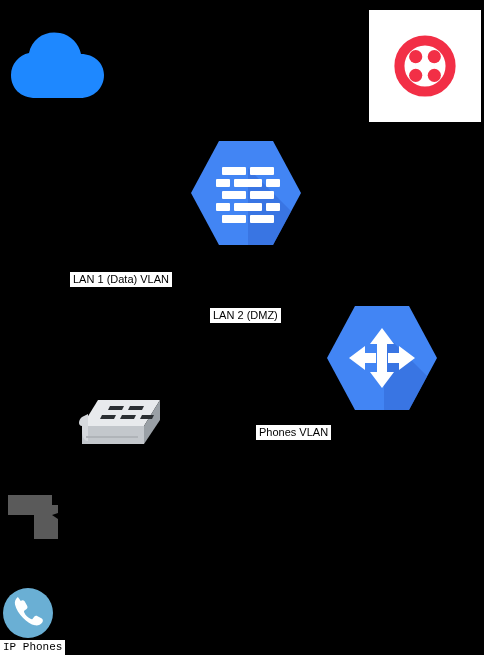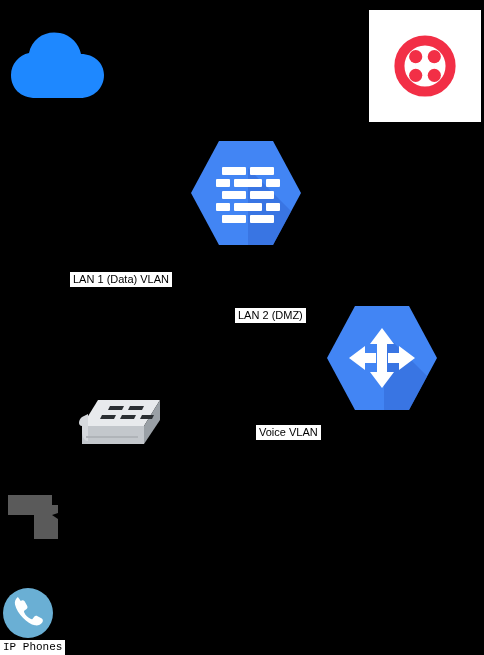--- a/index.html
+++ b/index.html
@@ -79,21 +79,21 @@
     position: absolute;
     background: #ffffff;
     color: #000000;
     font-family: "Liberation Sans", sans-serif;
     font-size: 11px;
     line-height: 13px;
     padding: 1px 3px;
     white-space: nowrap;
   }
   .label-lan1  { left: 70px;  top: 272px; }
-  .label-lan2  { left: 210px; top: 308px; margin-left: 25px; }
+  .label-lan2  { left: 210px; top: 308px; }
   .label-voice { left: 256px; top: 425px; }
   .label-phones{ left: 0px;   top: 640px; font-family: Liberation Mono, monospace; }
 
   
   .link {
     position: absolute;
     background: #000000;
     pointer-events: none;
   }
 </style>
@@ -239,17 +239,17 @@
                c -1.8 2.4 -4.6 3.6 -7.6 3.0
                C 25.4 37.3 14.7 26.6 12.5 17.1
                c -0.6 -3.0 0.6 -5.8 3.0 -7.6 Z" fill="#ffffff" transform="translate(1,1) scale(0.96)"></path>
     </svg>
   </div>
 
   <div class="edge-label label-lan1">LAN 1 (Data) VLAN</div>
 
   <div class="edge-label label-lan2">LAN 2 (DMZ)</div>
 
-  <div class="edge-label label-voice">Voice VLAN</div>
+  <div class="edge-label label-voice">Phones VLAN</div>
 
   <div class="edge-label label-phones">IP Phones</div>
 
 </div>
 
 </body></html>

